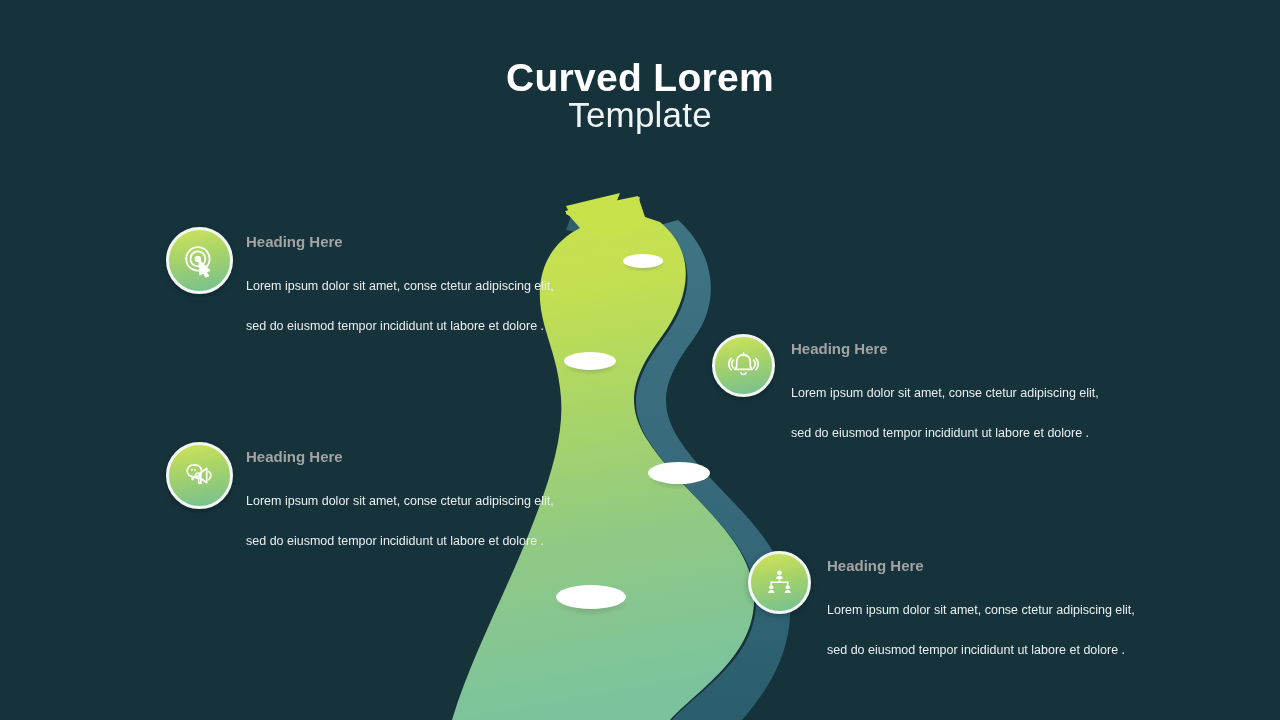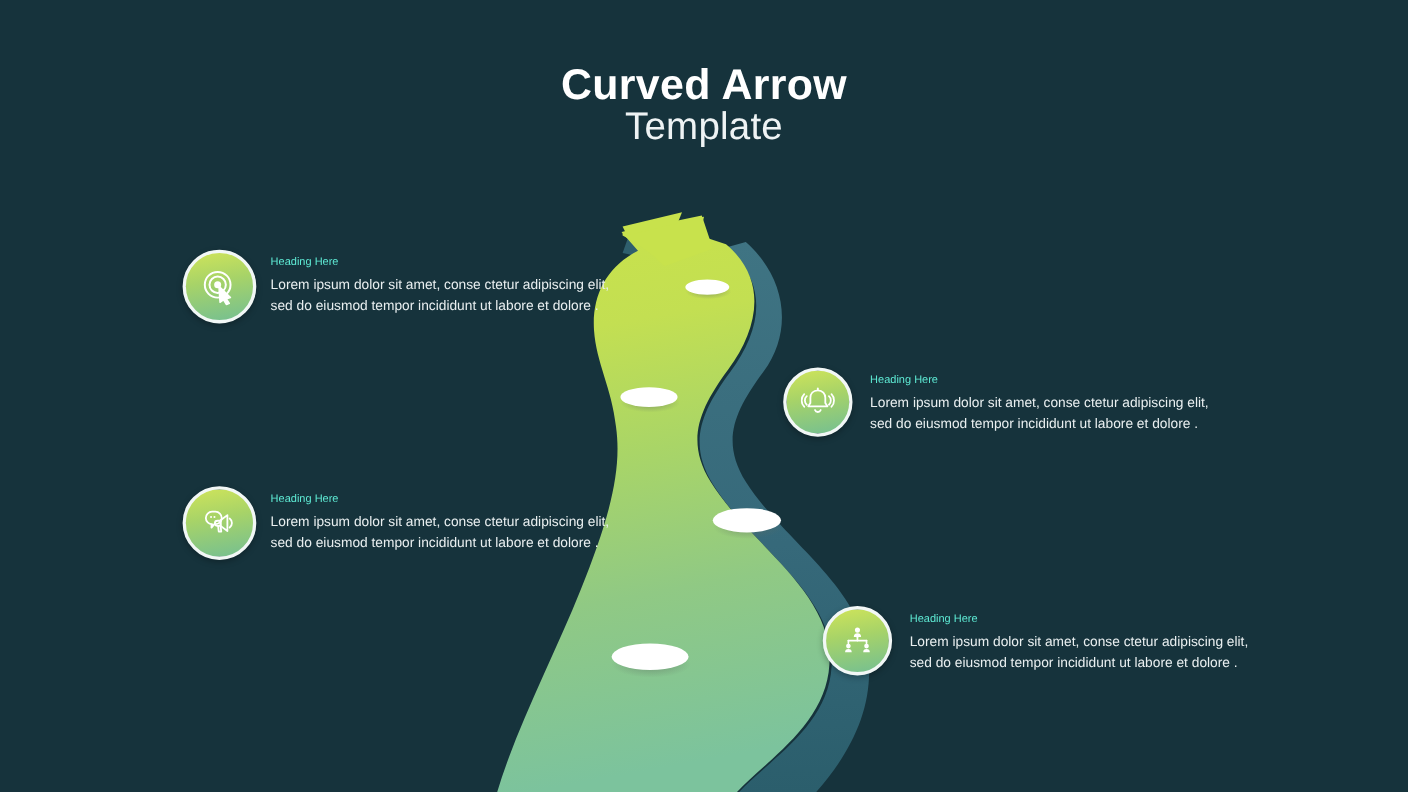--- a/index.html
+++ b/index.html
@@ -72,32 +72,33 @@
     justify-content: center;
     box-shadow: 0 2px 6px rgba(0,0,0,0.28);
   }
   .icon-circle svg { display: block; }
 
   .text-col {
     display: flex;
     flex-direction: column;
   }
   .heading {
-    font-size: 10px;
-    font-weight: normal;
-    color: #5eead4;
+    font-size: 15px;
+    font-weight: bold;
+    color: #a3a3a3;
     line-height: 1.2;
     margin-bottom: 5px;
     white-space: nowrap;
   }
   .body-line {
     font-size: 12.5px;
     color: #e9eff0;
     line-height: 1.55;
     white-space: nowrap;
+    margin-top: 21px;
   }
 
   
   #item-1 { left: 166px; top: 227px; }
   #item-1 .icon-circle { width: 67px; height: 67px; }
   #item-1 .text-col { margin-left: 13px; margin-top: 6px; }
 
   #item-2 { left: 712px; top: 334px; }
   #item-2 .icon-circle { width: 63px; height: 63px; }
   #item-2 .text-col { margin-left: 16px; margin-top: 6px; }
@@ -197,21 +198,21 @@
       <ellipse cx="680" cy="479" rx="32" ry="11" fill="url(#markerShadow)"></ellipse>
       <ellipse cx="679" cy="473" rx="31" ry="11" fill="#ffffff"></ellipse>
     </g>
     <g>
       <ellipse cx="592" cy="604" rx="36" ry="12" fill="url(#markerShadow)"></ellipse>
       <ellipse cx="591" cy="597" rx="35" ry="12" fill="#ffffff"></ellipse>
     </g>
   </svg>
 
   <div class="title-block">
-    <span class="title-main">Curved Arrow</span>
+    <span class="title-main">Curved Lorem</span>
     <span class="title-sub">Template</span>
   </div>
 
   <div class="item left" id="item-1">
     <div class="icon-circle">
       <svg width="34" height="34" viewBox="0 0 32 32" fill="none" stroke="#ffffff" stroke-width="1.7" stroke-linecap="round" stroke-linejoin="round">
         <circle cx="14" cy="14" r="11"></circle>
         <circle cx="14" cy="14" r="7"></circle>
         <circle cx="14" cy="14" r="3" fill="#ffffff" stroke="none"></circle>
         <path d="M15 15 L25 25 L21.5 26 L24 30 L21.5 31 L19 27 L16 29 Z" fill="#ffffff" stroke="#ffffff" stroke-width="1.2"></path>

